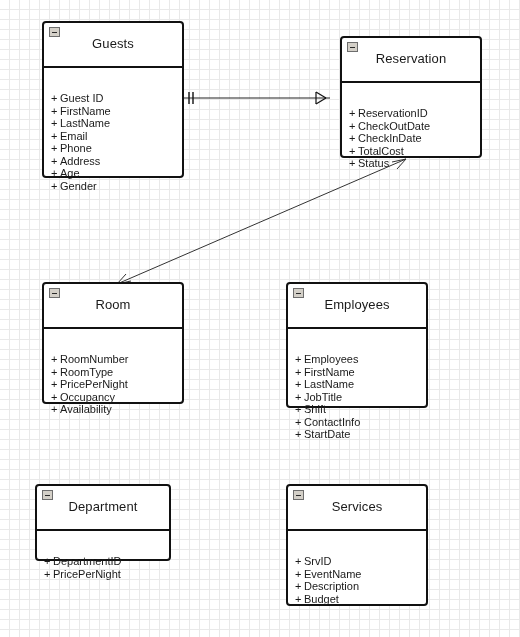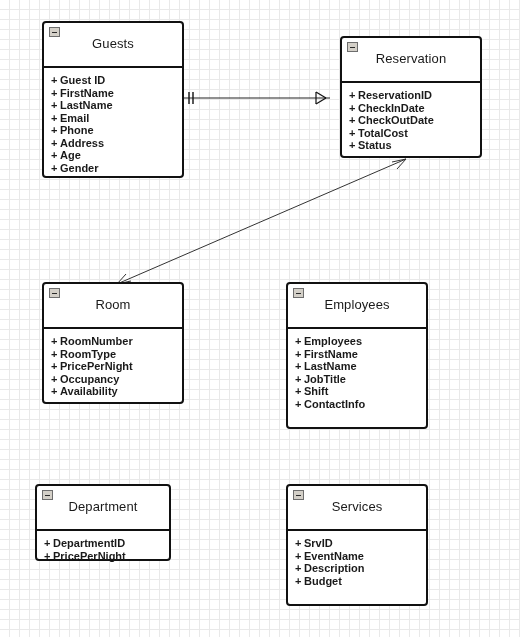--- a/index.html
+++ b/index.html
@@ -84,22 +84,21 @@
   .collapse-icon::after {
     content: "";
     position: absolute;
     left: 2px;
     top: 4px;
     width: 5px;
     height: 1px;
     background: #2a2a2a;
   }
   .cls-attrs {
-    padding: 6px 0 7px 7px;
-    font-weight: bold;
+    padding: 24px 0 7px 7px;
   }
   .attr {
     font-size: 11px;
     color: #1a1a1a;
     line-height: 12.5px;
     white-space: nowrap;
   }
   .attr .vis {
     display: inline-block;
     width: 9px;
@@ -151,53 +150,54 @@
     </div>
   </div>
 
   <div class="cls" style="left: 340px; top: 36px; width: 142px; height: 122px;">
     <div class="cls-header">
       <span class="collapse-icon"></span>
       <span class="cls-title">Reservation</span>
     </div>
     <div class="cls-attrs">
       <div class="attr"><span class="vis">+</span><span>ReservationID</span></div>
+      <div class="attr"><span class="vis">+</span><span>CheckOutDate</span></div>
       <div class="attr"><span class="vis">+</span><span>CheckInDate</span></div>
-      <div class="attr"><span class="vis">+</span><span>CheckOutDate</span></div>
       <div class="attr"><span class="vis">+</span><span>TotalCost</span></div>
       <div class="attr"><span class="vis">+</span><span>Status</span></div>
     </div>
   </div>
 
   <div class="cls" style="left: 42px; top: 282px; width: 142px; height: 122px;">
     <div class="cls-header">
       <span class="collapse-icon"></span>
       <span class="cls-title">Room</span>
     </div>
     <div class="cls-attrs">
       <div class="attr"><span class="vis">+</span><span>RoomNumber</span></div>
       <div class="attr"><span class="vis">+</span><span>RoomType</span></div>
       <div class="attr"><span class="vis">+</span><span>PricePerNight</span></div>
       <div class="attr"><span class="vis">+</span><span>Occupancy</span></div>
       <div class="attr"><span class="vis">+</span><span>Availability</span></div>
     </div>
   </div>
 
-  <div class="cls" style="left: 286px; top: 282px; width: 142px; height: 147px;">
+  <div class="cls" style="left: 286px; top: 282px; width: 142px; height: 126px;">
     <div class="cls-header">
       <span class="collapse-icon"></span>
       <span class="cls-title">Employees</span>
     </div>
     <div class="cls-attrs">
       <div class="attr"><span class="vis">+</span><span>Employees</span></div>
       <div class="attr"><span class="vis">+</span><span>FirstName</span></div>
       <div class="attr"><span class="vis">+</span><span>LastName</span></div>
       <div class="attr"><span class="vis">+</span><span>JobTitle</span></div>
       <div class="attr"><span class="vis">+</span><span>Shift</span></div>
       <div class="attr"><span class="vis">+</span><span>ContactInfo</span></div>
+      <div class="attr"><span class="vis">+</span><span>StartDate</span></div>
     </div>
   </div>
 
   <div class="cls" style="left: 35px; top: 484px; width: 136px; height: 77px;">
     <div class="cls-header">
       <span class="collapse-icon"></span>
       <span class="cls-title">Department</span>
     </div>
     <div class="cls-attrs">
       <div class="attr"><span class="vis">+</span><span>DepartmentID</span></div>

